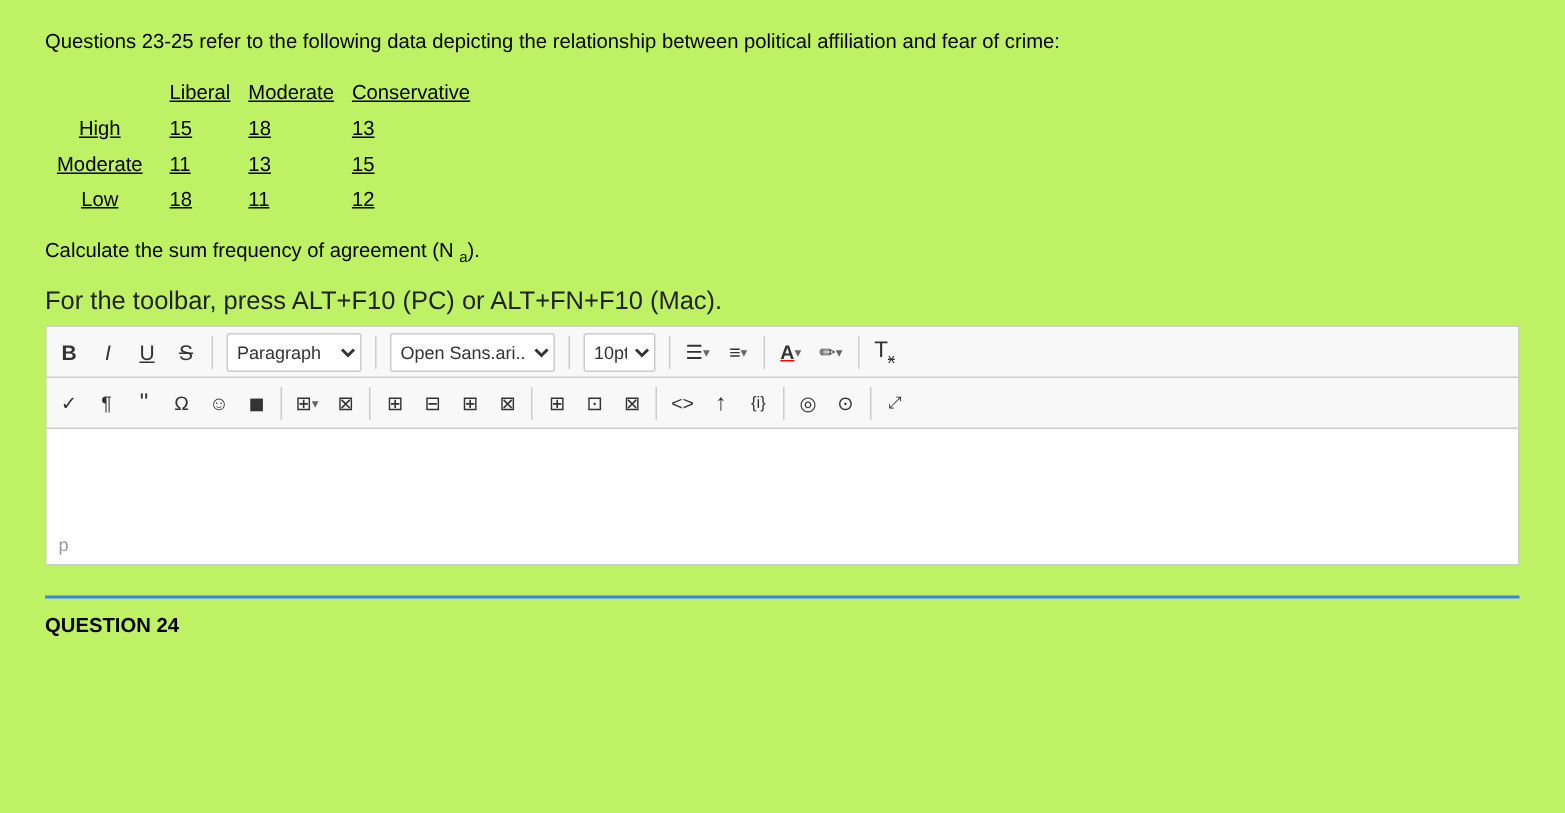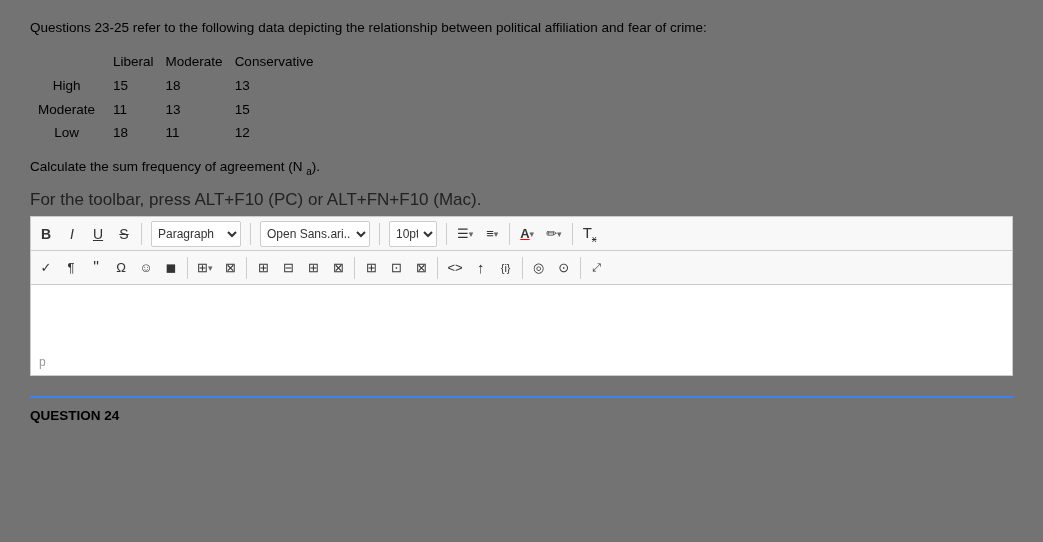--- a/index.html
+++ b/index.html
@@ -5,21 +5,21 @@
     * { box-sizing: border-box; margin: 0; padding: 0; }
     body {
       font-family: Arial, sans-serif;
       background: #fff;
       color: #000;
       font-size: 14px;
     }
     .page {
       width: 1043px;
       min-height: 542px;
-      background: #737373;
+      background: #bef264;
       padding: 18px 30px 0 30px;
     }
     .intro-text {
       font-size: 13.5px;
       margin-bottom: 12px;
       line-height: 1.5;
     }
 
     .table-container {
       margin-left: 8px;
@@ -27,20 +27,21 @@
       font-size: 13.5px;
     }
     table.data-tbl {
       border-collapse: collapse;
       font-size: 13.5px;
     }
     table.data-tbl td {
       padding: 0 12px 0 0;
       line-height: 1.75;
       vertical-align: top;
+      text-decoration: underline;
     }
     table.data-tbl td:first-child {
       padding-right: 18px;
       text-align: center;
     }
 
     .calc-text {
       font-size: 13.5px;
       margin-bottom: 14px;
     }

